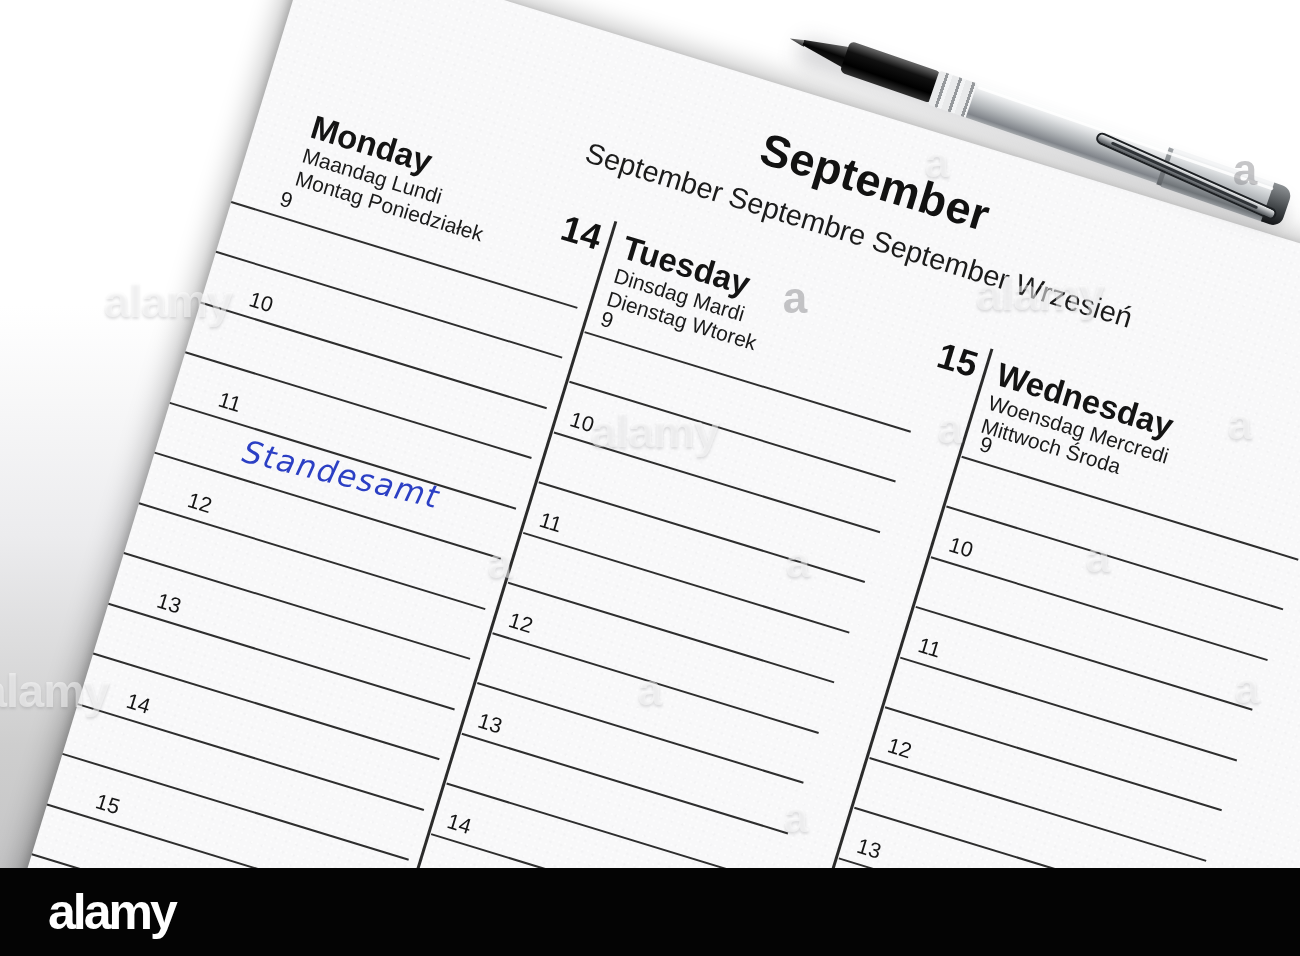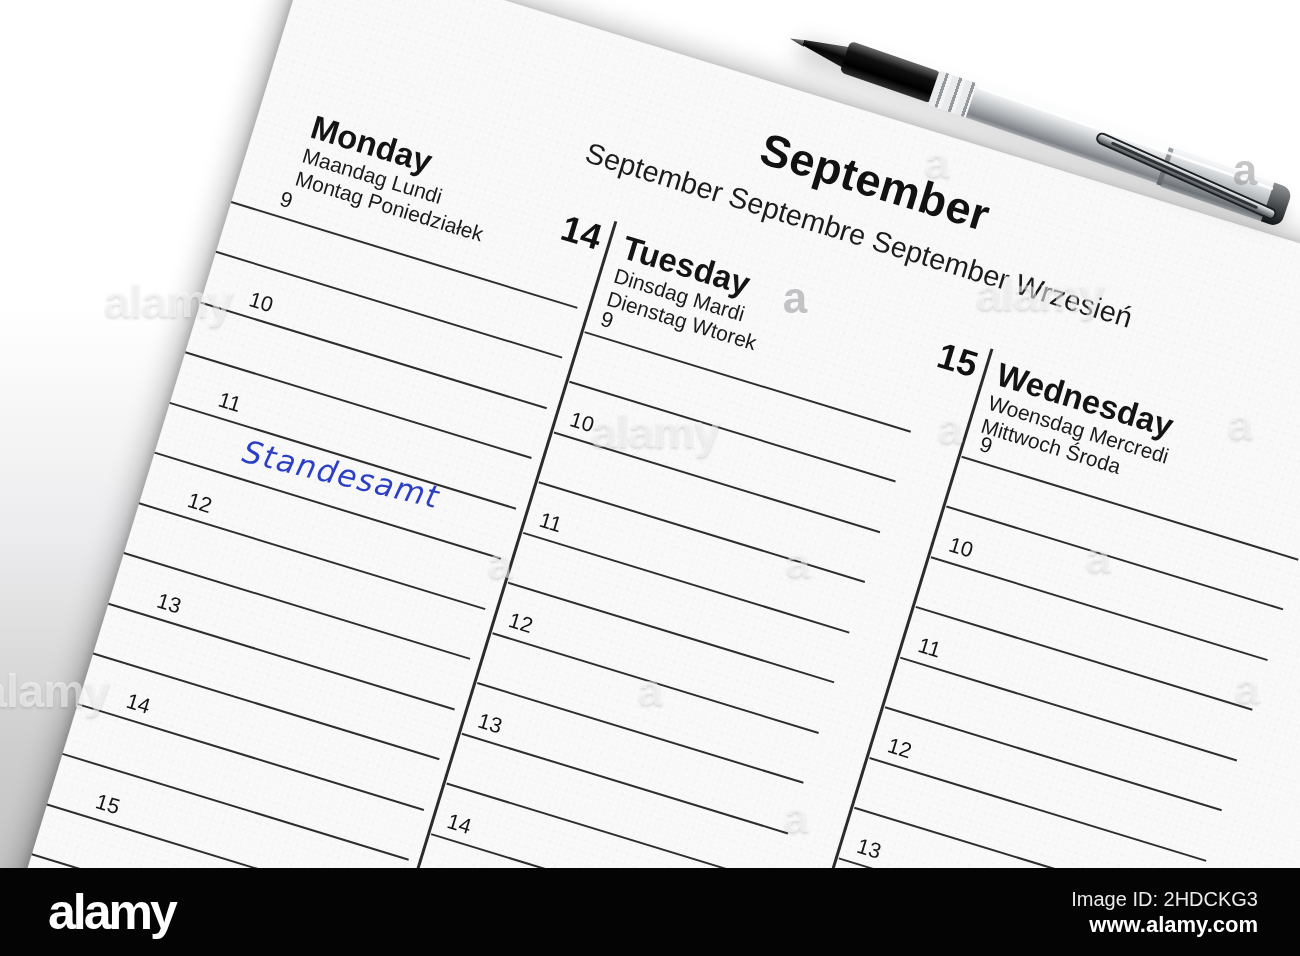--- a/index.html
+++ b/index.html
@@ -241,19 +241,15 @@
       <span class="wm wm-a" style="left: 798px; top: 562px;">a</span>
       <span class="wm wm-a" style="left: 1098px; top: 557px;">a</span>
       <span class="wm wm-a" style="left: 650px; top: 690px;">a</span>
       <span class="wm wm-a" style="left: 1247px; top: 688px;">a</span>
       <span class="wm wm-a wm-gray" style="left: 795px; top: 298px;">a</span>
       <span class="wm wm-a" style="left: 796px; top: 817px;">a</span>
     </div>
 
   <div class="footer-bar">
     <div class="alamy-logo">alamy</div>
-    <div class="footer-right">
-      <div class="footer-id">Image ID: 2HDCKG3</div>
-      <div class="footer-url">www.alamy.com</div>
-    </div>
   </div>
 
 </div>
 
 </body></html>

